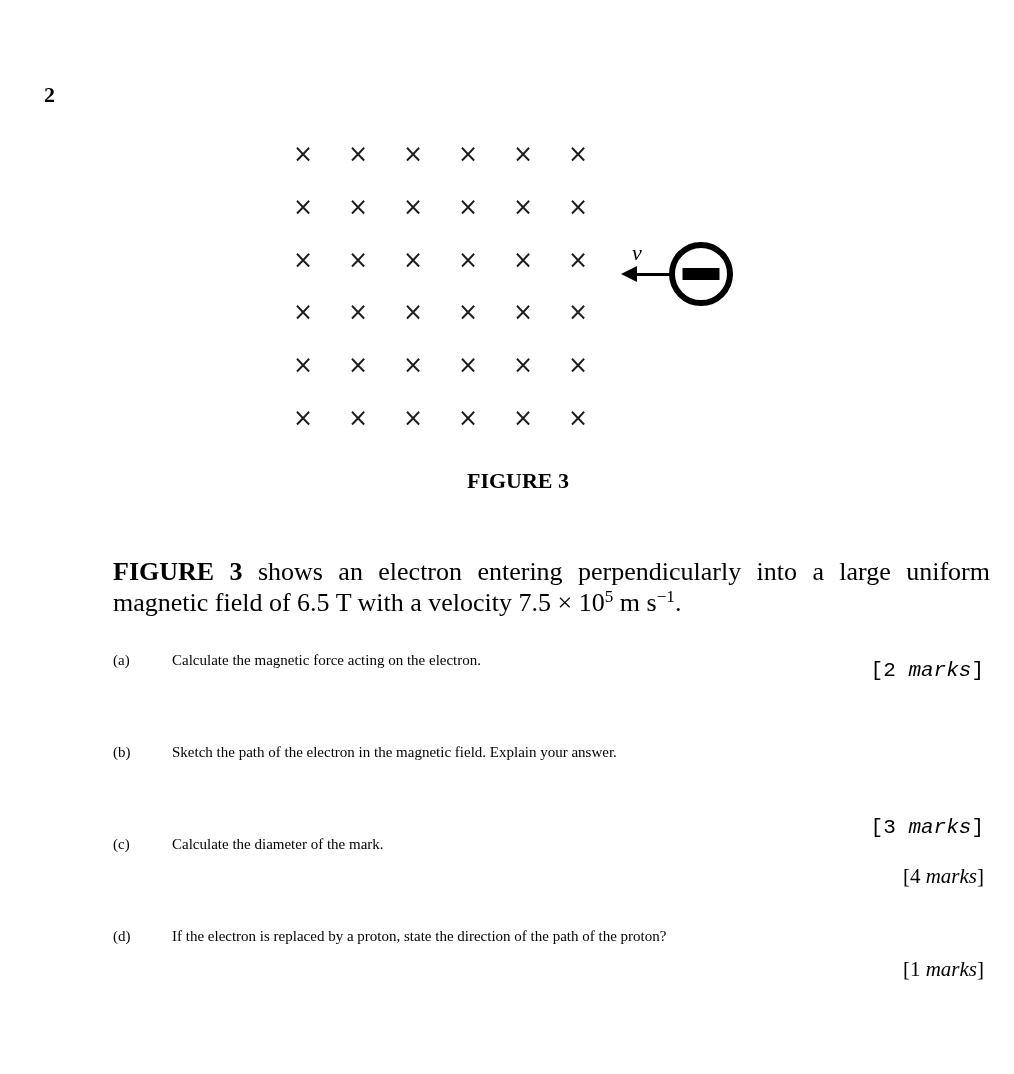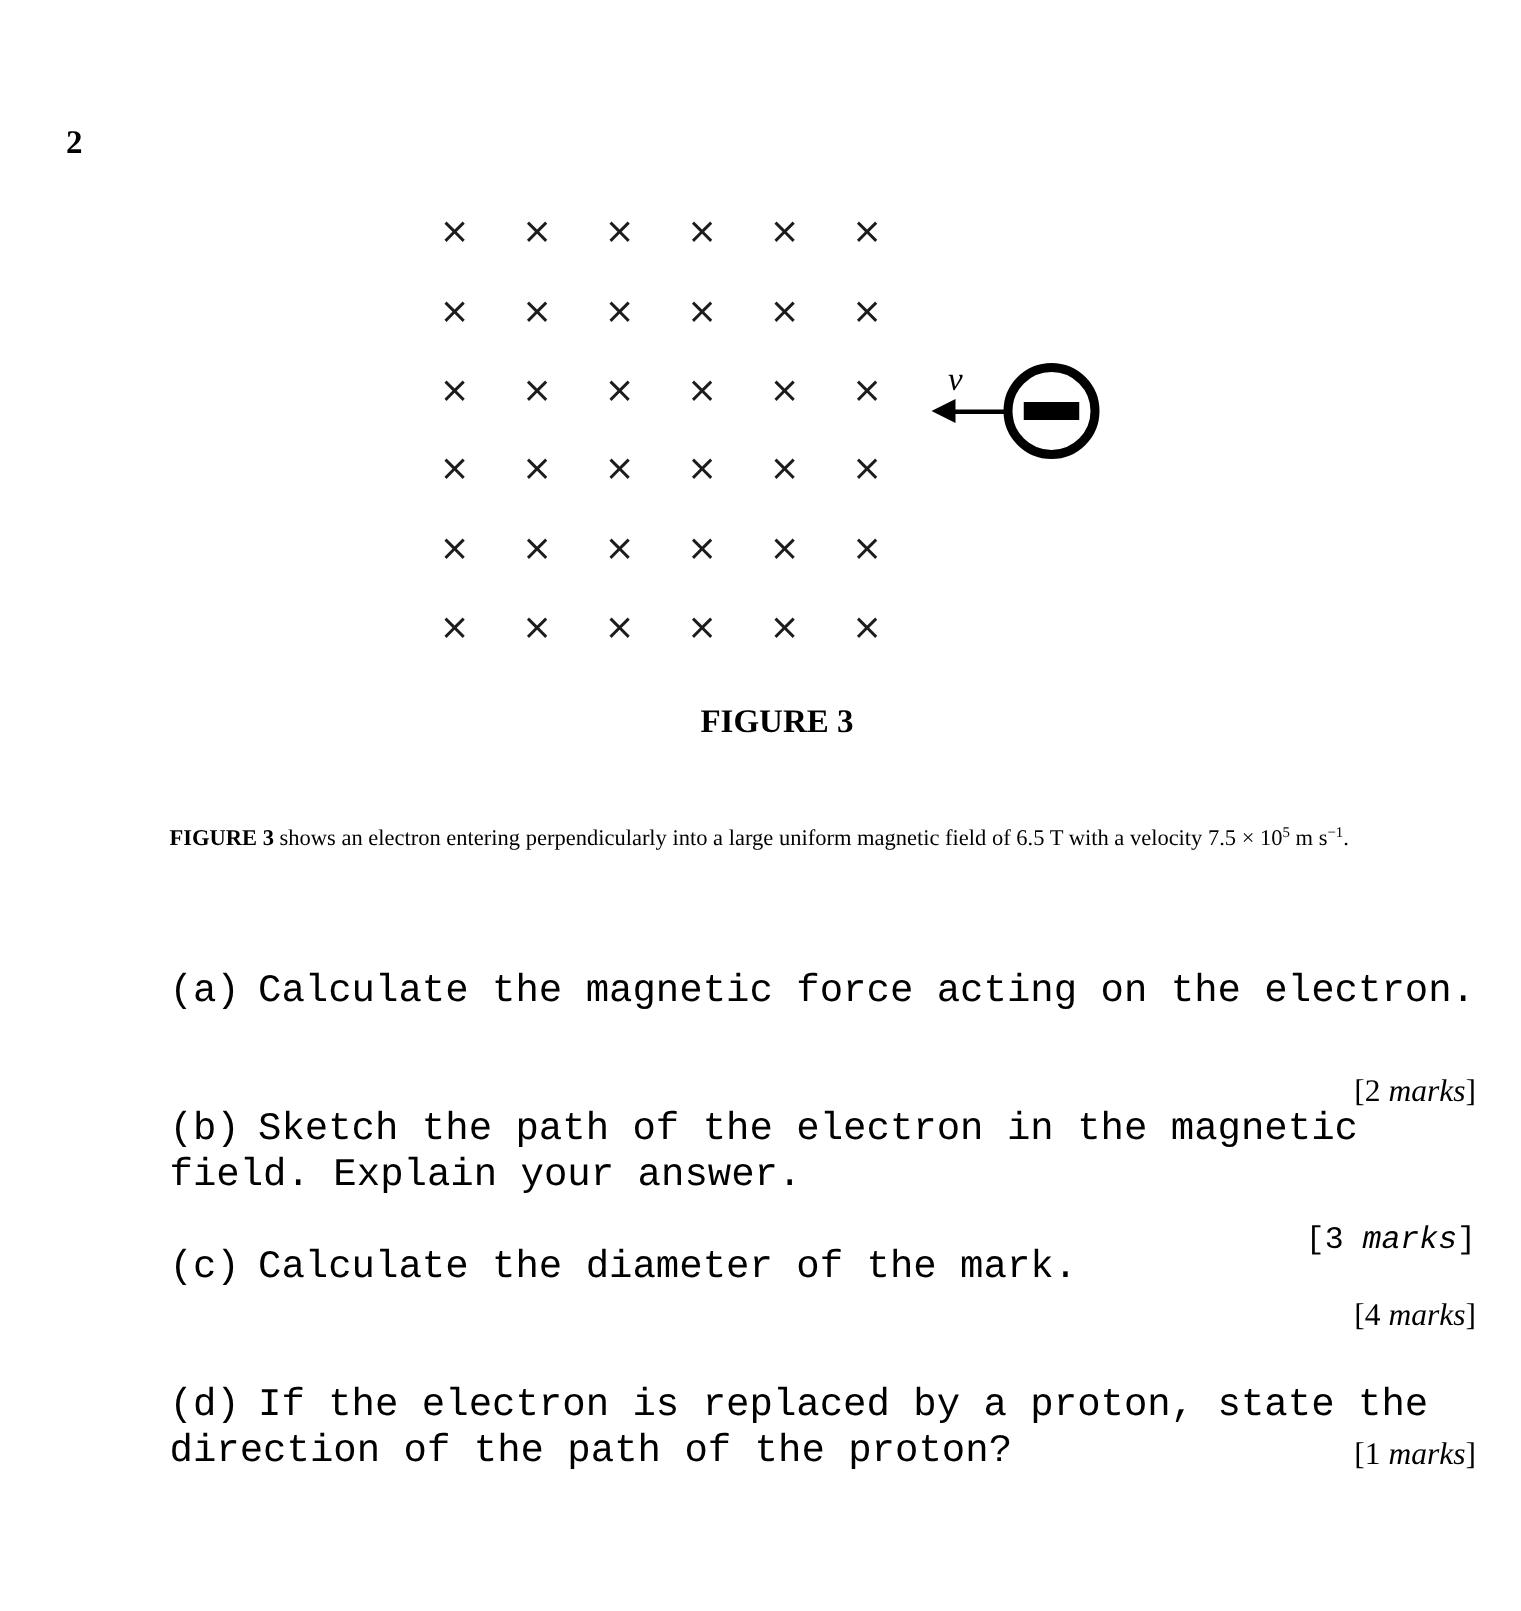--- a/index.html
+++ b/index.html
@@ -91,60 +91,59 @@
     font-size: 22px;
     font-weight: bold;
     line-height: 25px;
     white-space: nowrap;
   }
 
   
   .description {
     position: absolute;
     left: 113px;
-    top: 544px;
+    top: 556px;
     width: 877px;
-    font-size: 15px;
+    font-size: 26px;
     line-height: 31px;
     text-align: justify;
     text-align-last: left;
   }
   .description .bold { font-weight: bold; }
   sup {
     font-size: 0.66em;
     line-height: 0;
     vertical-align: baseline;
     position: relative;
     top: -0.55em;
   }
 
   .q-line {
     position: absolute;
     left: 113px;
     width: 877px;
-    font-size: 26px;
+    font-size: 15px;
     line-height: 31px;
-    font-family: Liberation Mono, monospace;
   }
   .q-label {
     display: inline-block;
     width: 59px;
   }
   .marks-line {
     position: absolute;
     left: 113px;
     width: 871px;
     font-size: 21px;
     line-height: 31px;
     text-align: right;
   }
   .marks-line .italic { font-style: italic; }
 
   .q-a       { top: 645px; }
-  .marks-a   { top: 712px; }
+  .marks-a   { top: 655px; font-family: Liberation Mono, monospace; }
   .q-b       { top: 737px; }
   .marks-b   { top: 812px; font-family: Liberation Mono, monospace; }
   .q-c       { top: 829px; }
   .marks-c   { top: 861px; }
   .q-d       { top: 921px; }
   .marks-d   { top: 954px; }
 </style>
 </head>
 <body>
 

